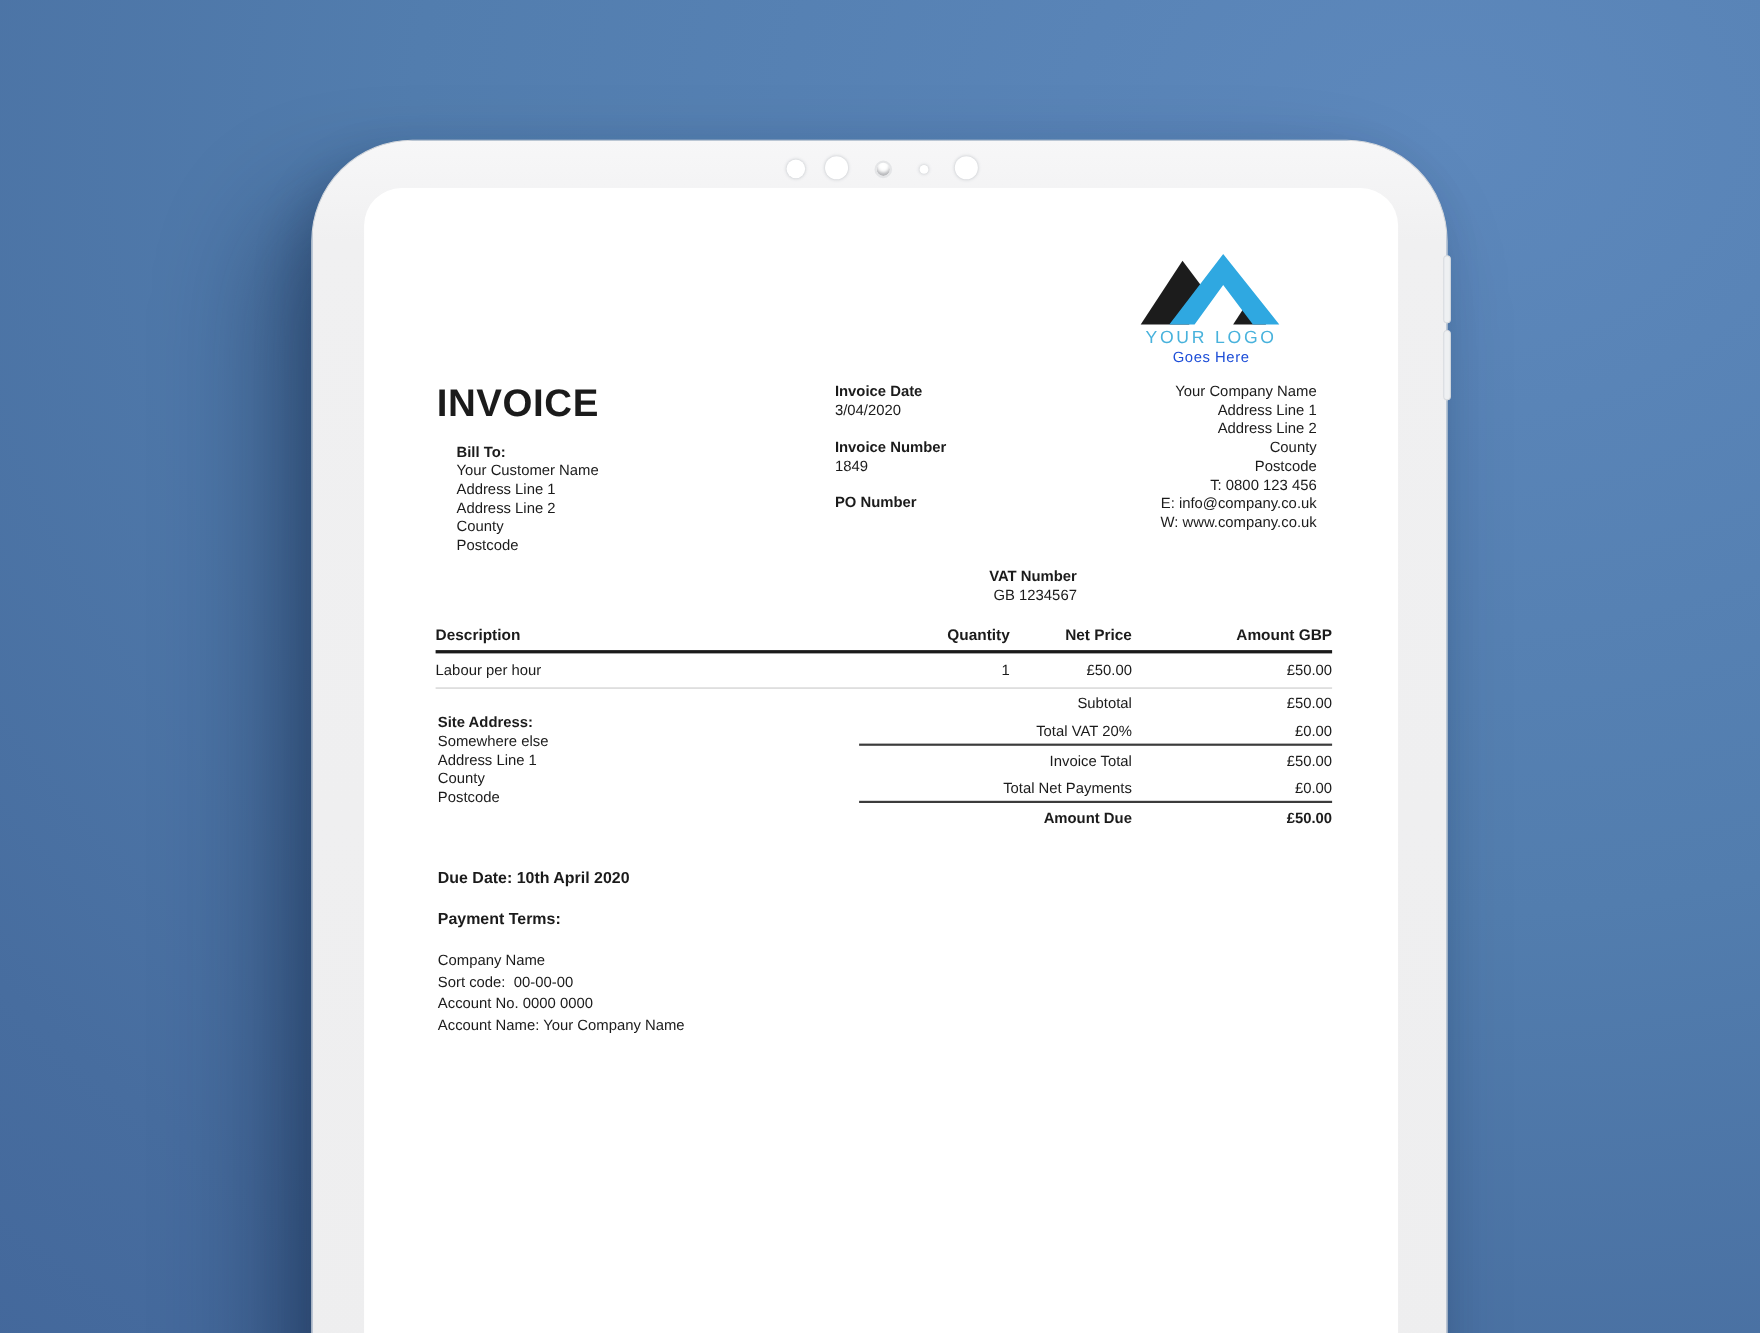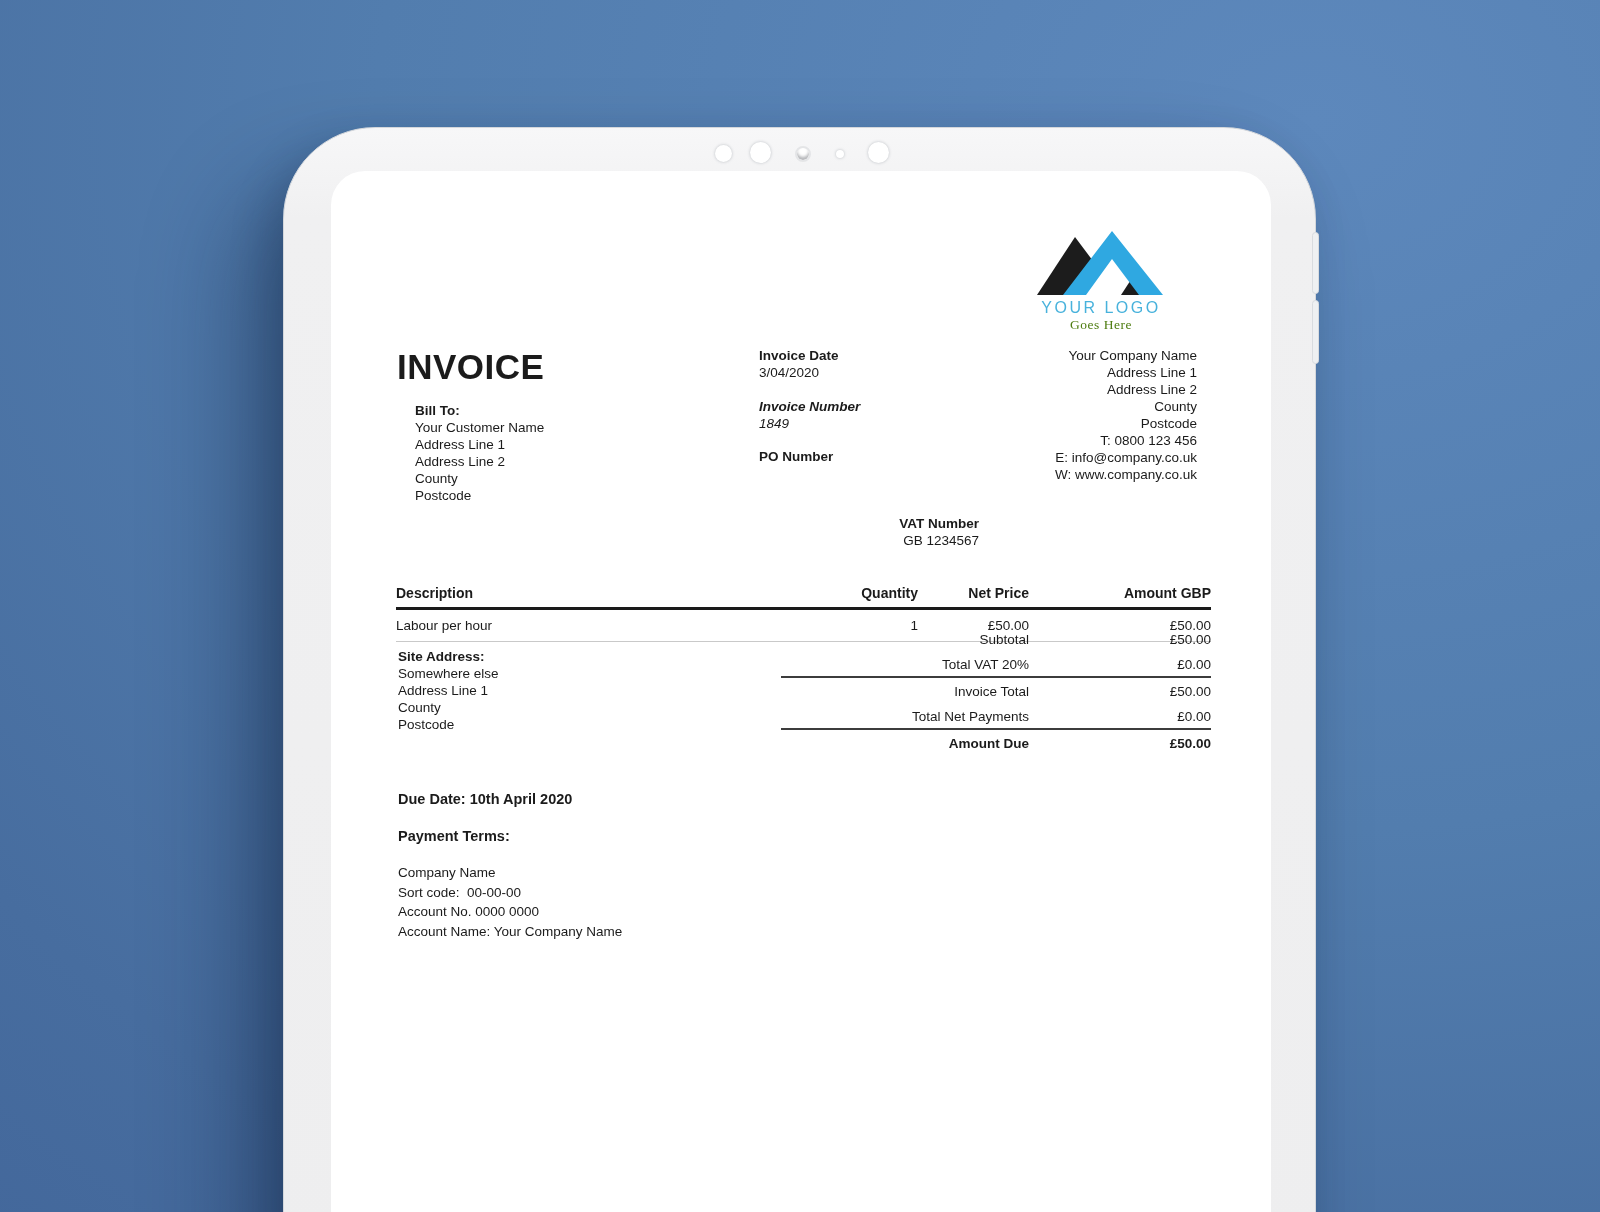--- a/index.html
+++ b/index.html
@@ -58,33 +58,33 @@
 
   
   .screen, .screen * { color: #1b1b1b; }
   .abs { position: absolute; }
   .fs { font-size: 13.5px; line-height: 17px; }
   .b  { font-weight: bold; }
 
   .logo-wrap { left: 690px; top: 58px; width: 160px; text-align: center; }
   .logo-wrap svg { display: block; margin: 0 auto; }
   .logo-line1 { font-size: 16px; letter-spacing: 2.5px; color: #48b2dc; margin-top: -2px; }
-  .logo-line2 { font-size: 13.5px; color: #4d7c0f; letter-spacing: 0.5px; font-family: Liberation Serif, serif; }
+  .logo-line2 { font-size: 13.5px; color: #1d4ed8; letter-spacing: 0.5px; }
 
   .invoice-title { left: 66px; top: 176px; font-size: 35px; font-weight: bold; letter-spacing: 0.5px; }
 
   .bill-to { left: 84px; top: 231px; }
 
   .meta-col { left: 428px; width: 220px; }
-  .m0 { top: 176px; } .m1 { top: 227px; font-style: italic; } .m2 { top: 277px; } .m3 { top: 344px; text-align: right; }
+  .m0 { top: 176px; } .m1 { top: 227px; } .m2 { top: 277px; } .m3 { top: 344px; text-align: right; }
   .meta-value { min-height: 17px; }
 
   .company-col { left: 540px; top: 176px; width: 326px; text-align: right; }
 
-  .inv-table { left: 65px; top: 414px; width: 815px; }
+  .inv-table { left: 65px; top: 398px; width: 815px; }
   .trow {
     display: grid;
     grid-template-columns: 402px 120px 111px 182px;
     align-items: end;
   }
   .trow > div:nth-child(n+2) { text-align: right; }
   .thead { font-weight: bold; font-size: 14px; padding-bottom: 6px; border-bottom: 3px solid #1a1a1a; }
   .tbody { padding-top: 7px; padding-bottom: 7px; border-bottom: 1px solid #c9c9c9; }
 
   .site-address { left: 67px; top: 477px; }

